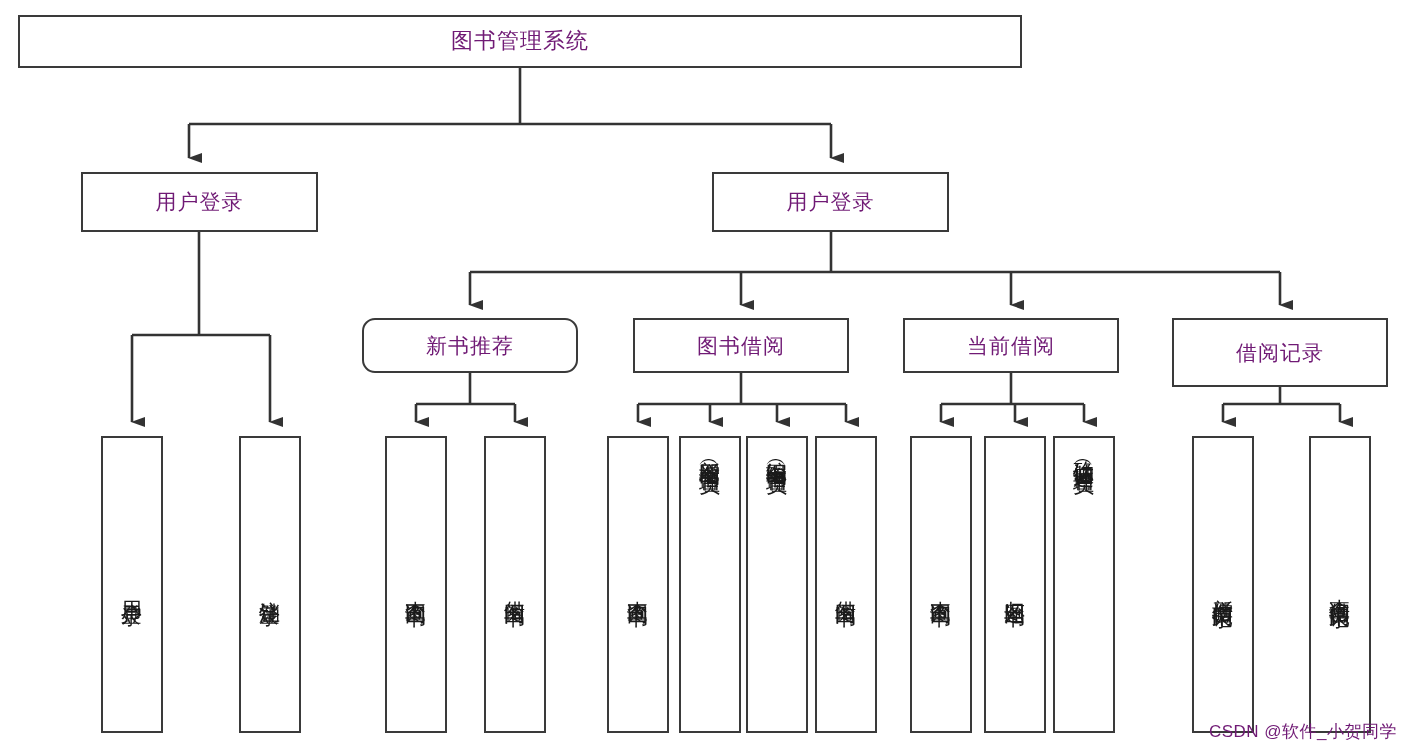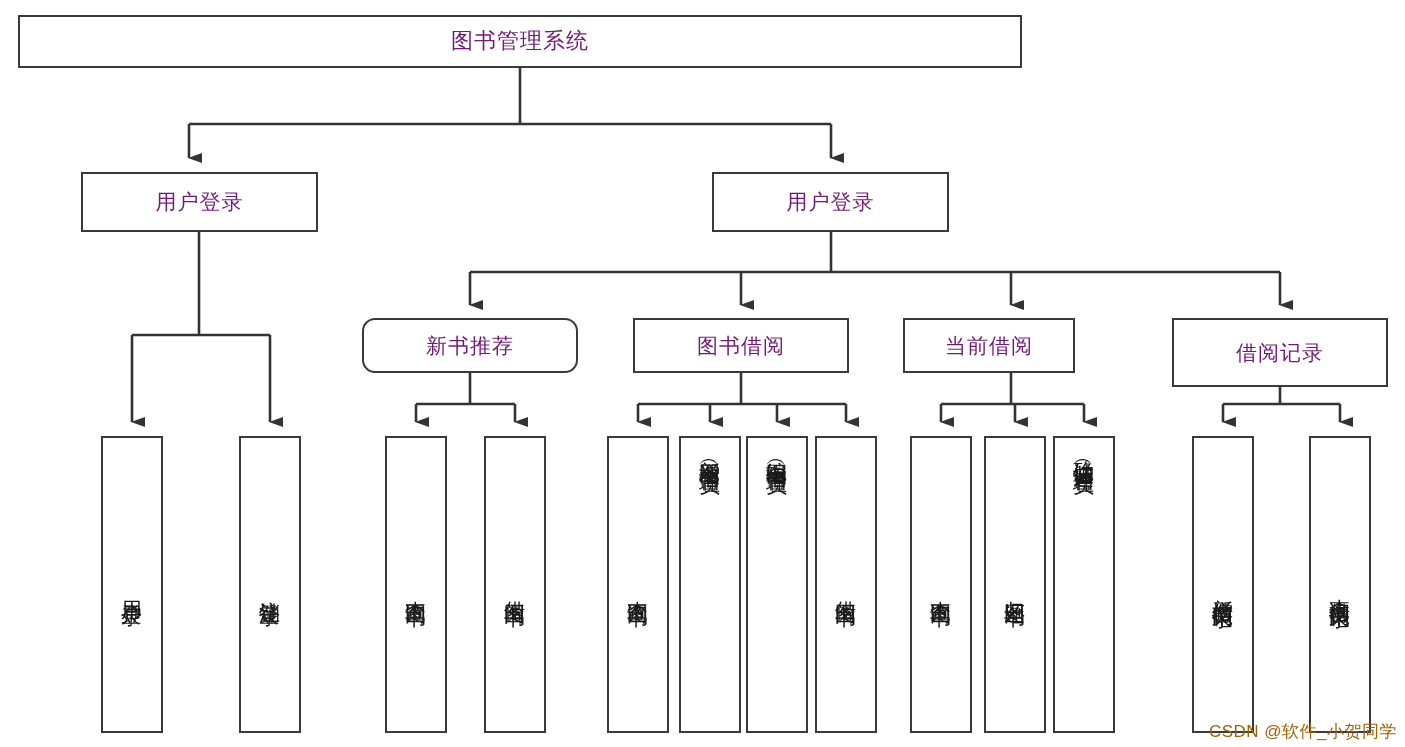--- a/index.html
+++ b/index.html
@@ -56,21 +56,21 @@
     white-space: nowrap;
   }
   .node-root .label {
     font-size: 22px;
   }
   .watermark {
     position: absolute;
     right: 8px;
     bottom: 4px;
     font-size: 17px;
-    color: #a16207;
+    color: #701a75;
     white-space: nowrap;
     letter-spacing: 0.5px;
   }
 </style>
 </head>
 <body>
 
 <div id="canvas">
 
   <svg id="edges" viewBox="0 0 1405 747" xmlns="http://www.w3.org/2000/svg">
@@ -136,21 +136,21 @@
   <div class="node node-h" style="left:712px; top:172px; width:237px; height:60px;">
     <span class="label">用户登录</span>
   </div>
 
   <div class="node node-h" style="left:362px; top:318px; width:216px; height:55px;border-radius:13px;">
     <span class="label">新书推荐</span>
   </div>
   <div class="node node-h" style="left:633px; top:318px; width:216px; height:55px;">
     <span class="label">图书借阅</span>
   </div>
-  <div class="node node-h" style="left:903px; top:318px; width:172px; height:55px;">
+  <div class="node node-h" style="left:903px; top:318px; width:216px; height:55px;">
     <span class="label">当前借阅</span>
   </div>
   <div class="node node-h" style="left:1172px; top:318px; width:216px; height:69px;">
     <span class="label">借阅记录</span>
   </div>
 
   <div class="node node-v" style="left:101px; top:436px; width:62px; height:297px; align-items:center;">
     <span class="label">用户登录</span>
   </div>
   <div class="node node-v" style="left:239px; top:436px; width:62px; height:297px; align-items:center;">

